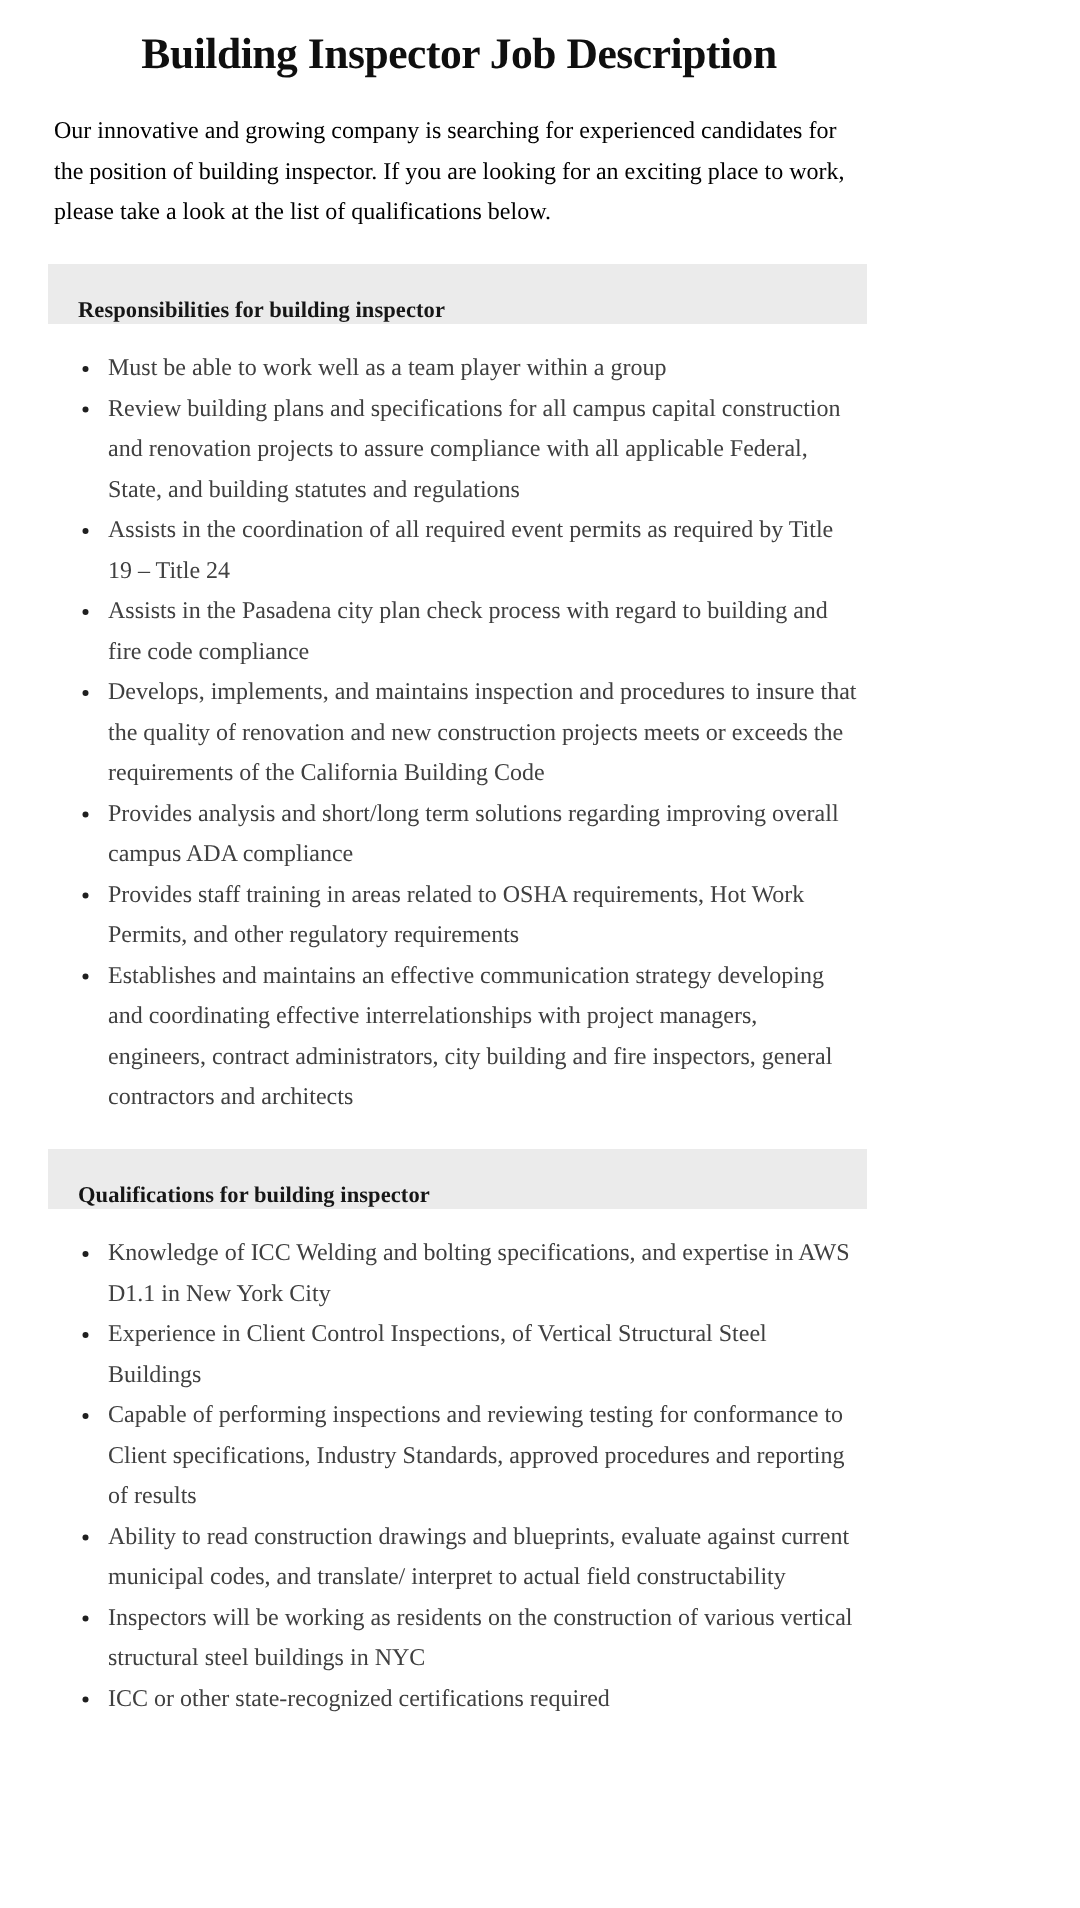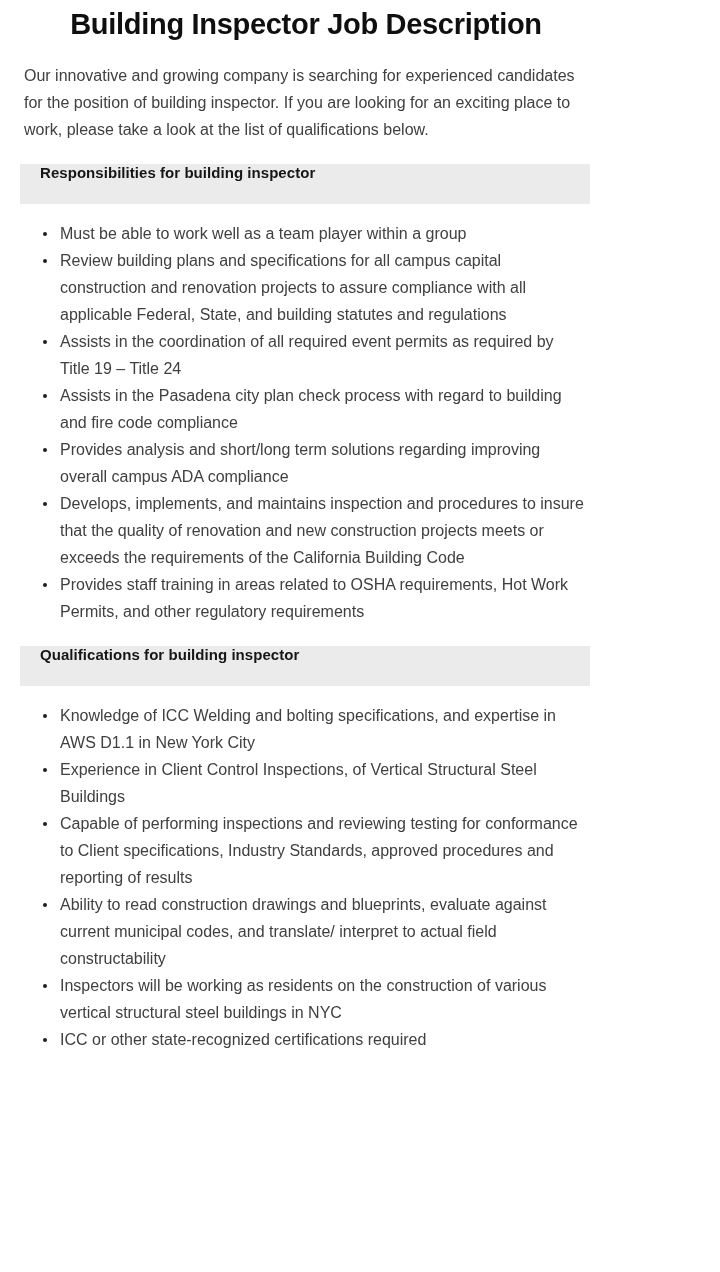--- a/index.html
+++ b/index.html
@@ -10,45 +10,46 @@
   body {
     width: 720px;
     min-height: 1272px;
     font-family: "Liberation Sans", sans-serif;
     color: #1a1a1a;
     -webkit-font-smoothing: antialiased;
   }
   .page {
     width: 612px;
     box-sizing: border-box;
-    padding: 0;
+    padding: 12px;
+    font-family: Liberation Serif, serif;
   }
   .doc-title {
     font-size: 29px;
     font-weight: bold;
     text-align: center;
     letter-spacing: -0.3px;
     color: #0f0f0f;
     margin: 0;
     padding: 4px 20px 0 20px;
     line-height: 40px;
   }
   .intro {
     font-size: 16px;
     line-height: 27px;
-    color: #404040;
+    color: #000000;
     margin: 0;
     padding: 18px 28px 0 24px;
   }
   .section-header {
     margin: 21px 22px 0 20px;
     background: #ebebeb;
     height: 40px;
     display: flex;
-    align-items: flex-start;
+    align-items: flex-end;
     padding: 0 0 0 20px;
     box-sizing: border-box;
   }
   .section-header-text {
     font-size: 15px;
     font-weight: bold;
     color: #161616;
     letter-spacing: 0.05px;
   }
   ul.bullets {
@@ -89,23 +90,24 @@
 
   <div id="sections-root">
       <div class="section-header">
         <span class="section-header-text">Responsibilities for building inspector</span>
       </div>
       <ul class="bullets">
         <li>Must be able to work well as a team player within a group</li>
         <li>Review building plans and specifications for all campus capital construction and renovation projects to assure compliance with all applicable Federal, State, and building statutes and regulations</li>
         <li>Assists in the coordination of all required event permits as required by Title 19 – Title 24</li>
         <li>Assists in the Pasadena city plan check process with regard to building and fire code compliance</li>
+        <li>Develops, implements, and maintains inspection and procedures to insure that the quality of renovation and new construction projects meets or exceeds the requirements of the California Building Code</li>
         <li>Provides analysis and short/long term solutions regarding improving overall campus ADA compliance</li>
-        <li>Develops, implements, and maintains inspection and procedures to insure that the quality of renovation and new construction projects meets or exceeds the requirements of the California Building Code</li>
         <li>Provides staff training in areas related to OSHA requirements, Hot Work Permits, and other regulatory requirements</li>
+        <li>Establishes and maintains an effective communication strategy developing and coordinating effective interrelationships with project managers, engineers, contract administrators, city building and fire inspectors, general contractors and architects</li>
       </ul>
       <div class="section-header">
         <span class="section-header-text">Qualifications for building inspector</span>
       </div>
       <ul class="bullets">
         <li>Knowledge of ICC Welding and bolting specifications, and expertise in AWS D1.1 in New York City</li>
         <li>Experience in Client Control Inspections, of Vertical Structural Steel Buildings</li>
         <li>Capable of performing inspections and reviewing testing for conformance to Client specifications, Industry Standards, approved procedures and reporting of results</li>
         <li>Ability to read construction drawings and blueprints, evaluate against current municipal codes, and translate/ interpret to actual field constructability</li>
         <li>Inspectors will be working as residents on the construction of various vertical structural steel buildings in NYC</li>

